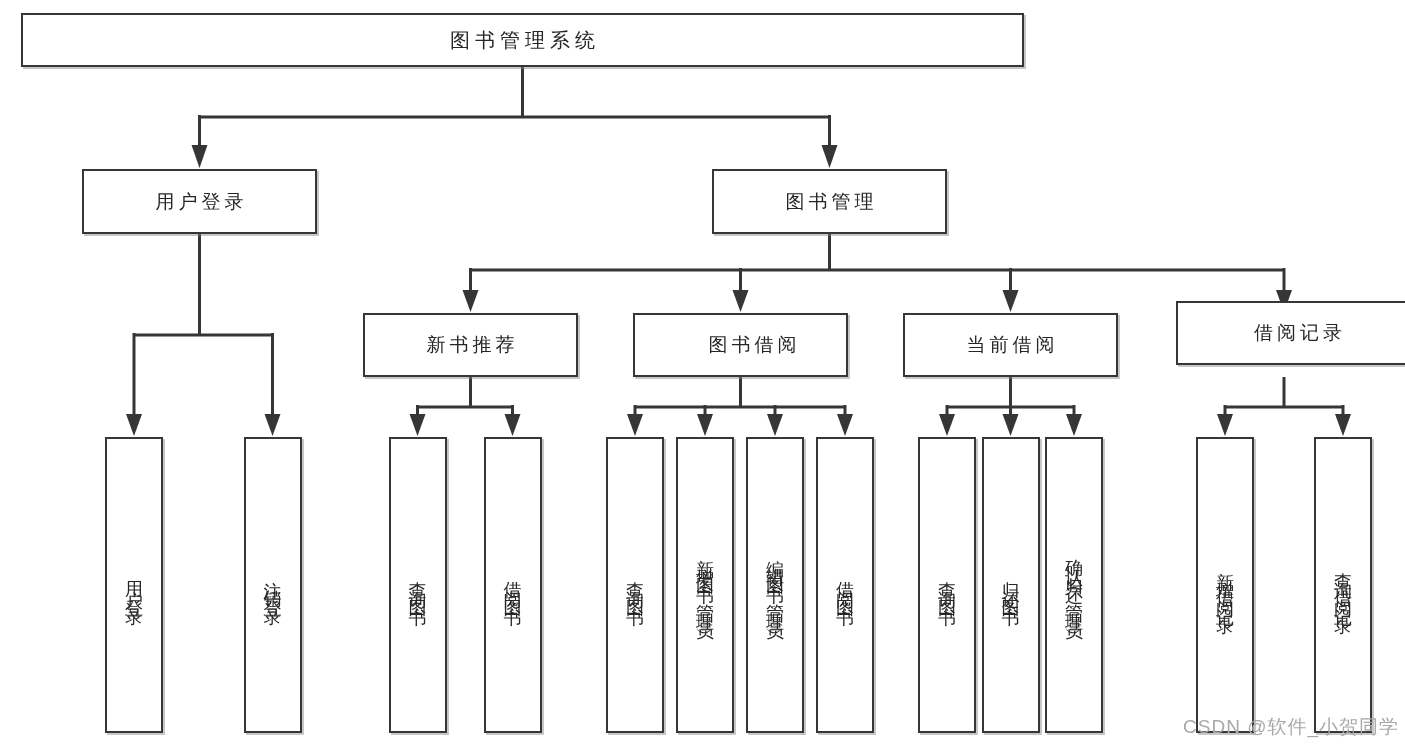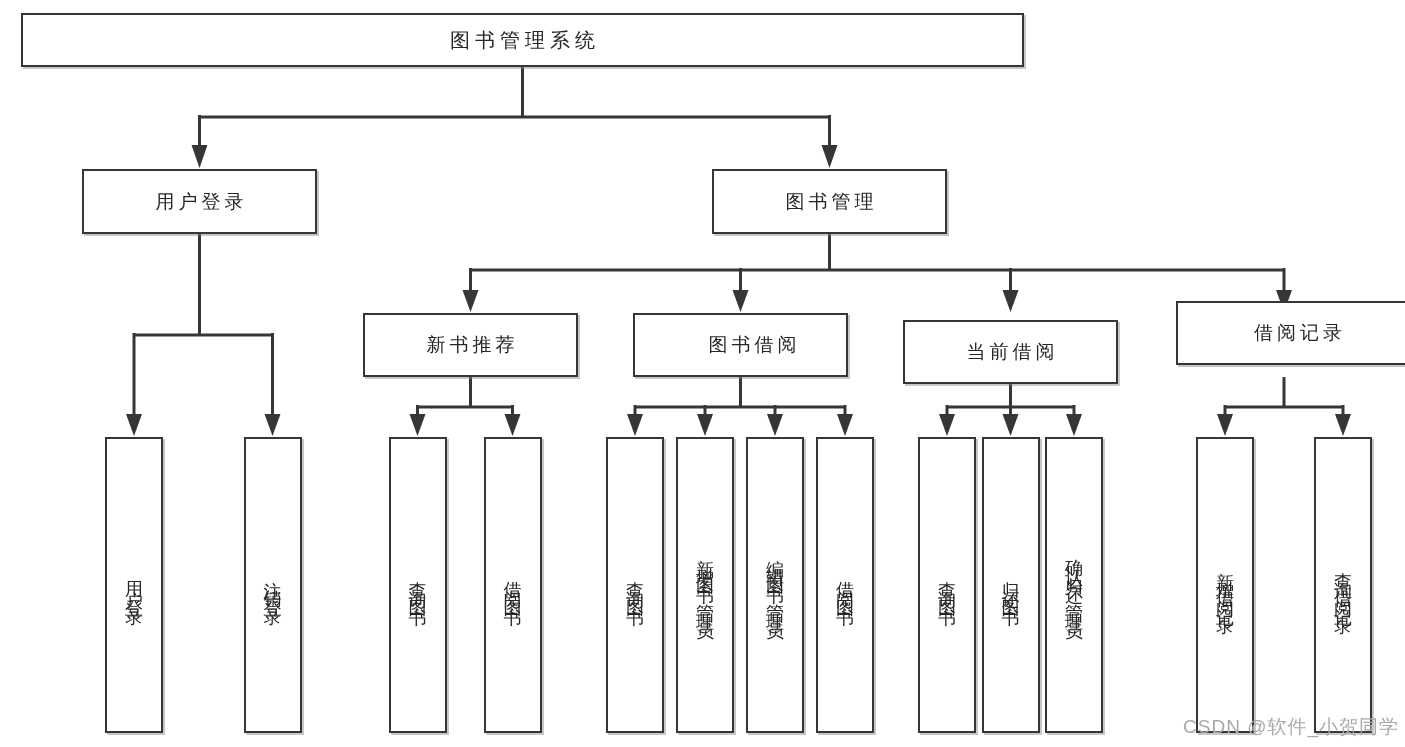--- a/index.html
+++ b/index.html
@@ -146,21 +146,21 @@
   <div class="node h-node" style="left:363px; top:313px; width:215px; height:64px;">
     <span>新书推荐</span>
   </div>
 
   <div class="node h-node" style="left:712px; top:169px; width:235px; height:65px;">
     <span>图书管理</span>
   </div>
   <div class="node h-node" style="left:633px; top:313px; width:215px; height:64px;padding-left:24px;">
     <span>图书借阅</span>
   </div>
-  <div class="node h-node" style="left:903px; top:320px; width:215px; height:64px;">
+  <div class="node h-node" style="left:903px; top:313px; width:215px; height:64px;">
     <span>当前借阅</span>
   </div>
   <div class="node h-node" style="left:1176px; top:301px; width:244px; height:64px;">
     <span>借阅记录</span>
   </div>
 
   <div class="node leaf" style="left:105px;">
     <span>用户登录</span>
   </div>
   <div class="node leaf" style="left:243.5px;">

